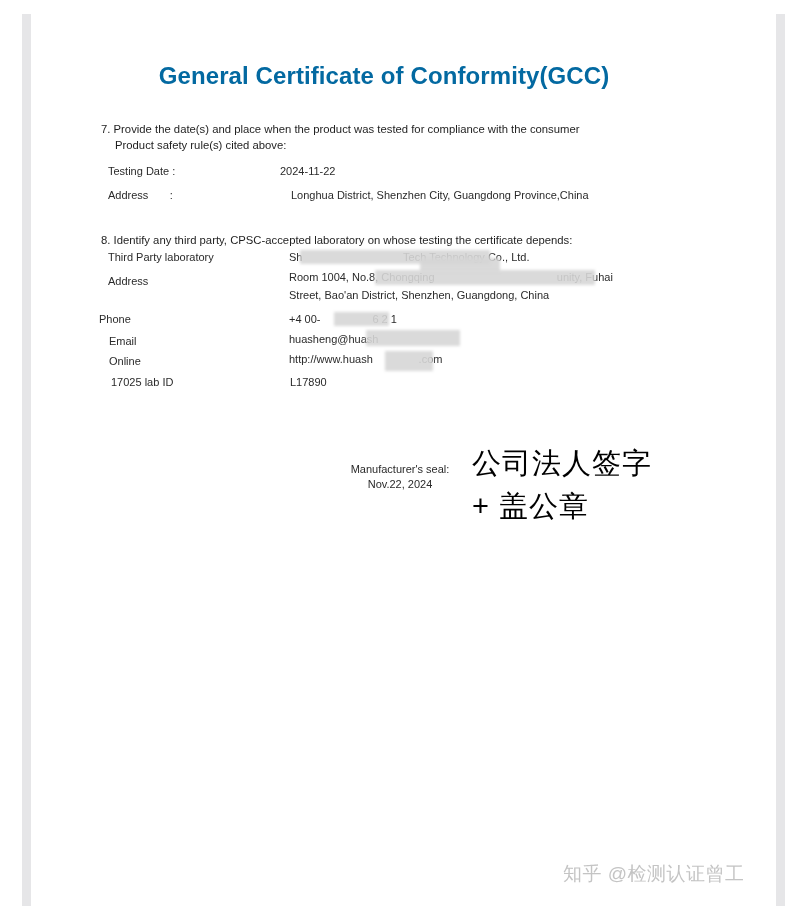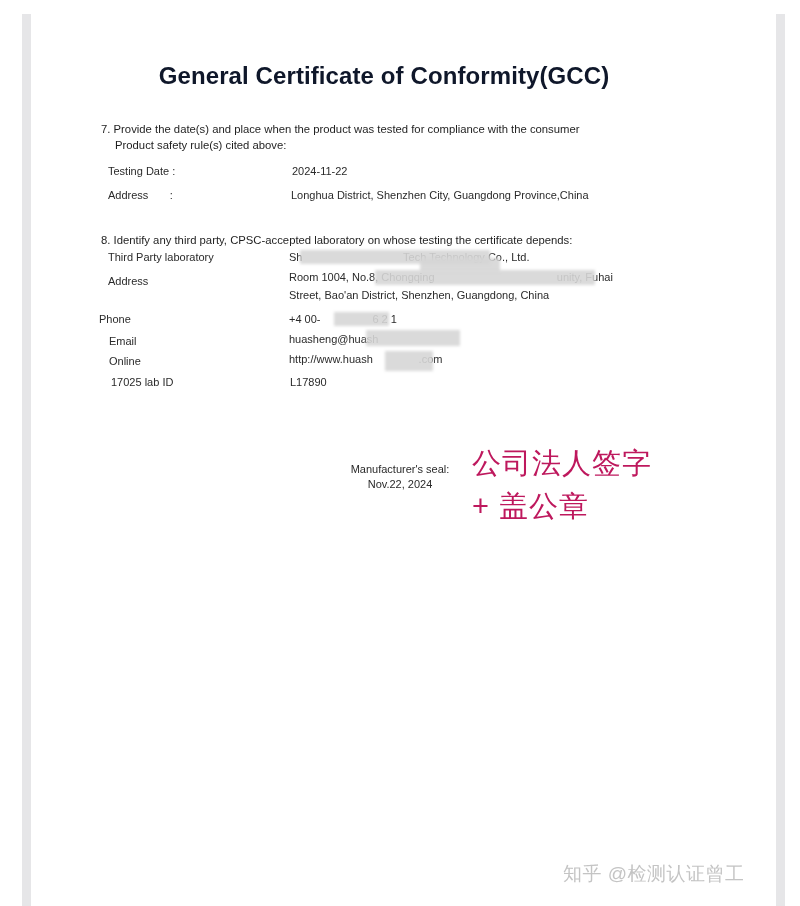--- a/index.html
+++ b/index.html
@@ -4,46 +4,46 @@
 <style>
   html, body { margin:0; padding:0; }
   body {
     width:800px; height:906px; background:#ffffff; position:relative; overflow:hidden;
     font-family:"Liberation Sans", sans-serif; color:#222;
   }
   .edge-left { position:absolute; left:22px; top:14px; width:9px; height:892px; background:#e6e6e8; }
   .edge-right { position:absolute; left:776px; top:14px; width:9px; height:892px; background:#e6e6e8; }
   .title {
     position:absolute; left:0; width:768px; top:62px; text-align:center;
-    font-size:24px; font-weight:bold; color:#0f172a; letter-spacing:0.1px;
+    font-size:24px; font-weight:bold; color:#0369a1; letter-spacing:0.1px;
   }
   .q { position:absolute; font-size:11.3px; font-weight:normal; color:#1e1e1e; line-height:16px; }
   .row { position:absolute; font-size:11px; color:#2a2a2a; line-height:16px; }
   .lbl { position:absolute; left:108px; }
   .val { position:absolute; left:289px; white-space:nowrap; }
   .blur { position:absolute; background:#d6d6d6; opacity:0.9; filter:blur(1.5px); }
   .seal { position:absolute; left:330px; top:437px; width:140px; text-align:center; font-size:11px; color:#2a2a2a; line-height:15px;margin-top:25px; }
-  .redtext { position:absolute; left:472px; font-size:29px; color:#be185d; letter-spacing:1px; line-height:34px; }
+  .redtext { position:absolute; left:472px; font-size:29px; color:#000000; letter-spacing:1px; line-height:34px; }
   .watermark { position:absolute; left:563px; top:861px; font-size:19px; color:#c4c4c4; letter-spacing:0.5px; }
 </style>
 </head>
 <body>
 
 <div class="edge-left"></div>
 <div class="edge-right"></div>
 
 <div class="title">General Certificate of Conformity(GCC)</div>
 
 <div>
   <div class="q" style="left:101px; top:121px;">7. Provide the date(s) and place when the product was tested for compliance with the consumer</div>
   <div class="q" style="left:115px; top:137px;">Product safety rule(s) cited above:</div>
 
   <div class="row" style="top:163px; left:0; width:800px;">
     <span class="lbl">Testing Date :</span>
-    <span class="val" style="left:292px;text-align:right;">2024-11-22</span>
+    <span class="val" style="left:280px;text-align:right;">2024-11-22</span>
   </div>
   <div class="row" style="top:187px; left:0; width:800px;">
     <span class="lbl" style="white-space:pre;">Address       :</span>
     <span class="val" style="left:291px;">Longhua District, Shenzhen City, Guangdong Province,China</span>
   </div>
 </div>
 
 <div>
   <div class="q" style="left:101px; top:232px;">8. Identify any third party, CPSC-accepted laboratory on whose testing the certificate depends:</div>
 

